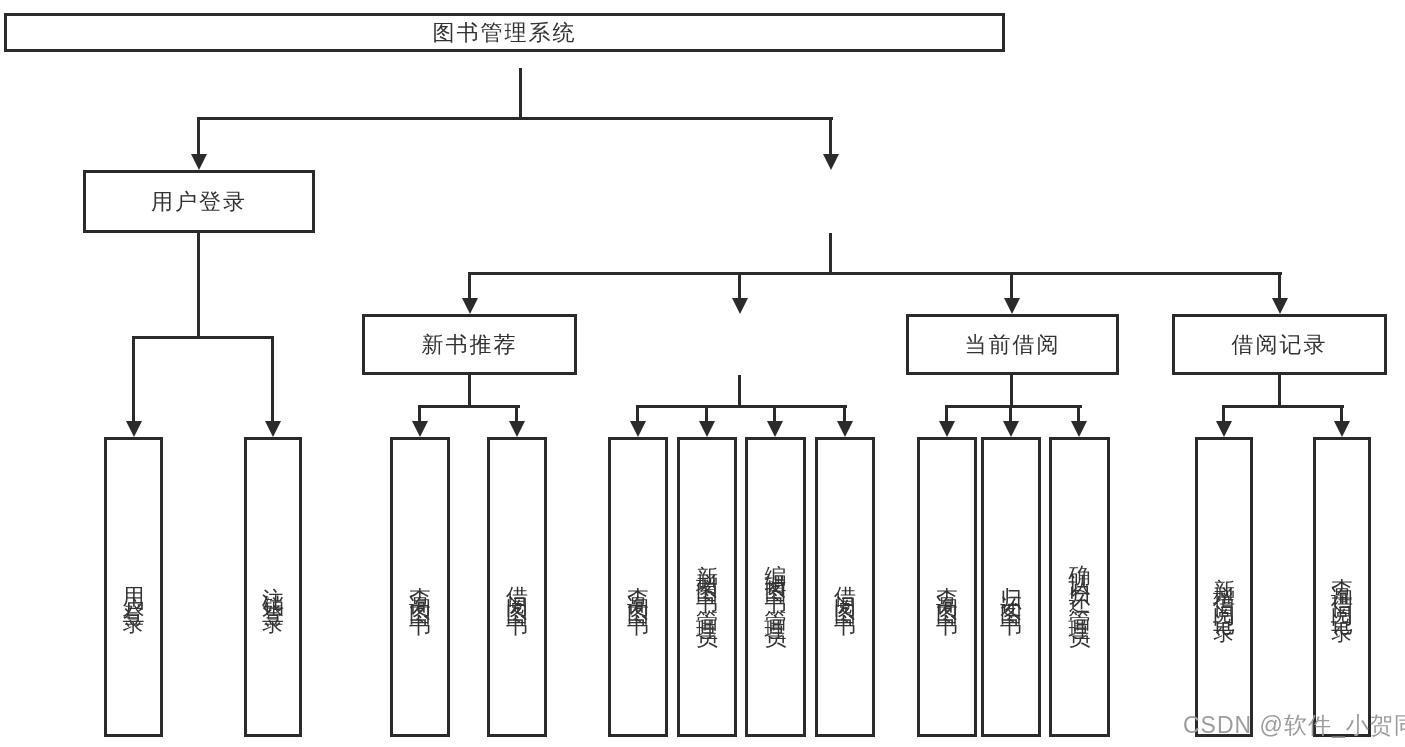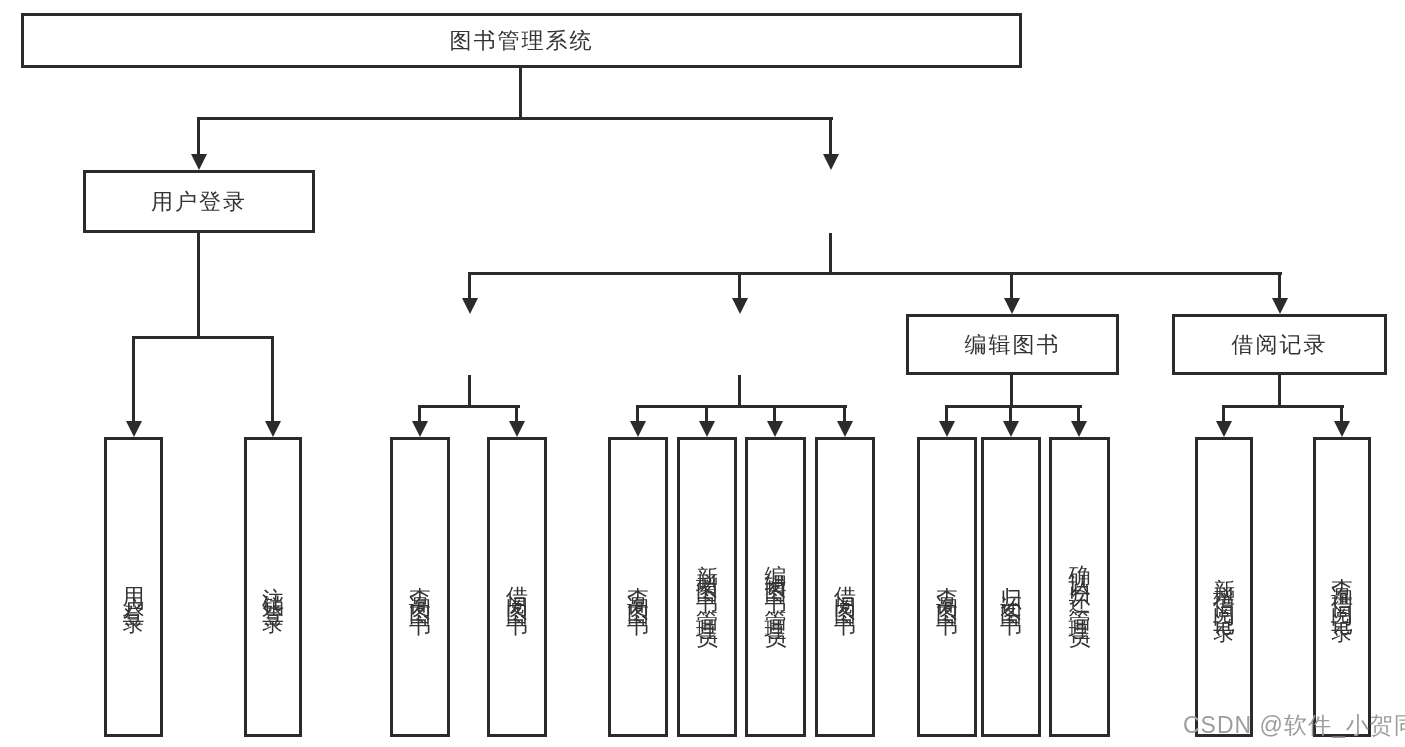--- a/index.html
+++ b/index.html
@@ -64,21 +64,21 @@
     z-index: 5;
     letter-spacing: 1px;
     white-space: nowrap;
   }
 </style>
 </head>
 <body>
 
 <div class="canvas">
 
-  <div class="node" style="left:21px;top:13px;width:1001px;height:55px">
+  <div class="node" style="left:4px;top:13px;width:1001px;height:39px">
     <span>图书管理系统</span>
   </div>
 
   <div class="ln" style="left:519px;top:68px;width:3px;height:52px"></div>
   <div class="ln" style="left:197px;top:117px;width:636px;height:3px"></div>
   <div class="ln" style="left:197px;top:120px;width:3px;height:34px"></div>
   <div class="ah" style="left:191px;top:154px"></div>
   <div class="ln" style="left:829px;top:120px;width:3px;height:34px"></div>
   <div class="ah" style="left:823px;top:154px"></div>
 
@@ -97,22 +97,25 @@
   <div class="ln" style="left:468px;top:272px;width:814px;height:3px"></div>
   <div class="ln" style="left:468px;top:275px;width:3px;height:23px"></div>
   <div class="ah" style="left:462px;top:298px"></div>
   <div class="ln" style="left:738px;top:275px;width:3px;height:23px"></div>
   <div class="ah" style="left:732px;top:298px"></div>
   <div class="ln" style="left:1010px;top:275px;width:3px;height:23px"></div>
   <div class="ah" style="left:1004px;top:298px"></div>
   <div class="ln" style="left:1278px;top:275px;width:3px;height:23px"></div>
   <div class="ah" style="left:1272px;top:298px"></div>
 
+  <div class="node" style="left:362px;top:314px;width:215px;height:61px">
+    <span>新书推荐</span>
+  </div>
   <div class="node" style="left:906px;top:314px;width:213px;height:61px">
-    <span>编辑图书</span>
+    <span>当前借阅</span>
   </div>
   <div class="node" style="left:1172px;top:314px;width:215px;height:61px">
     <span>借阅记录</span>
   </div>
 
   <div class="ln" style="left:468px;top:375px;width:3px;height:30px"></div>
   <div class="ln" style="left:418px;top:405px;width:102px;height:3px"></div>
   <div class="ln" style="left:418px;top:408px;width:3px;height:13px"></div>
   <div class="ah" style="left:412px;top:421px"></div>
   <div class="ln" style="left:515px;top:408px;width:3px;height:13px"></div>

